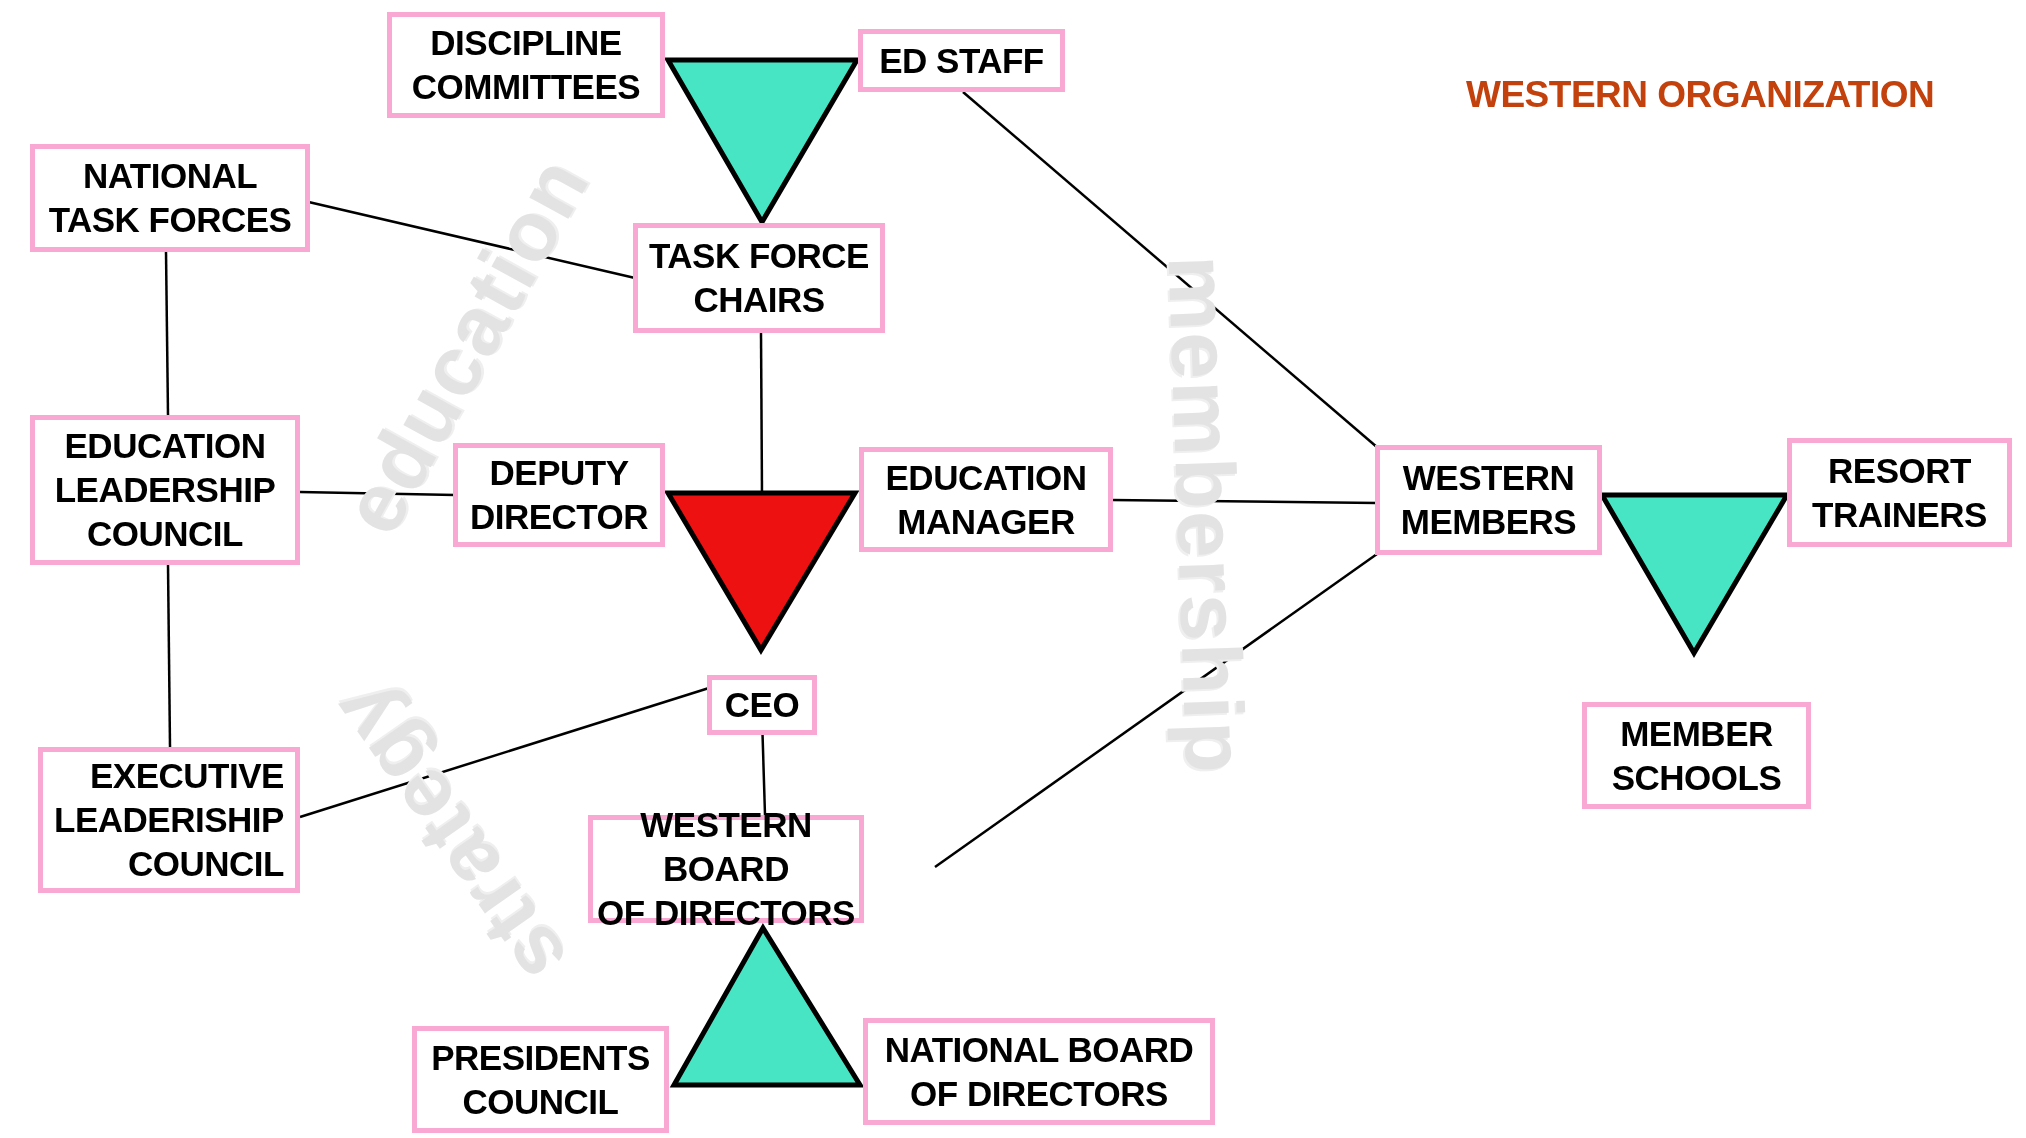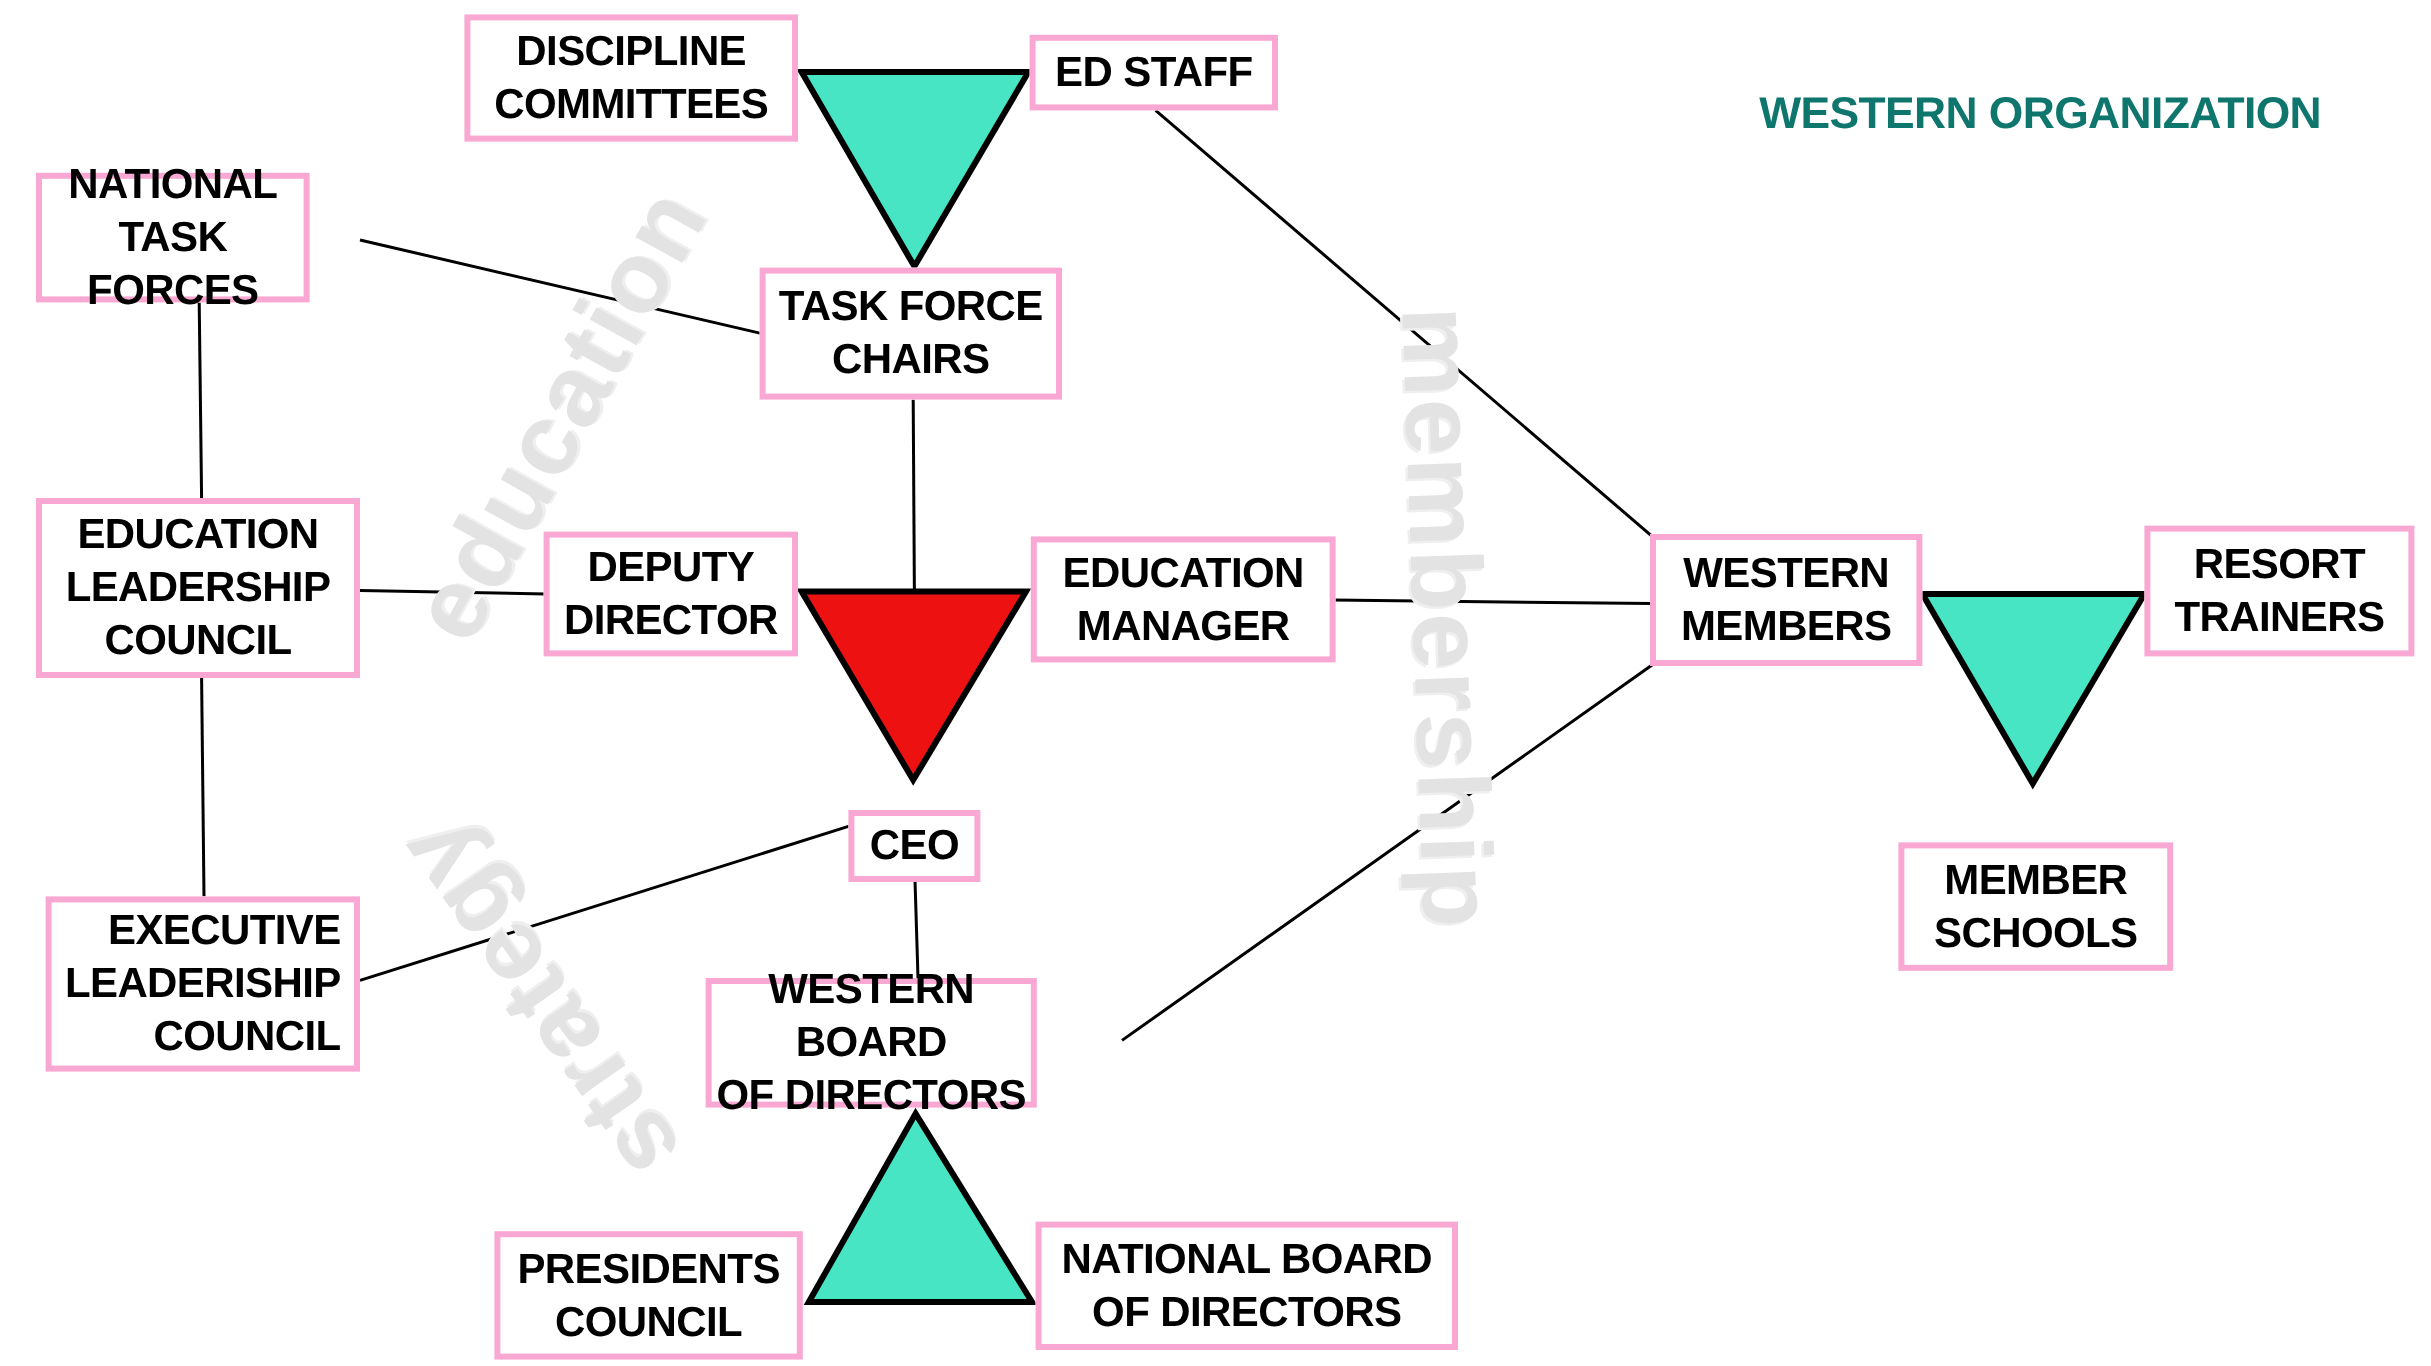--- a/index.html
+++ b/index.html
@@ -33,27 +33,27 @@
     color:#E3E3E3;
     letter-spacing:2px;
     white-space:nowrap;
     z-index:1;
     text-shadow:2px 2px 0 #efefef;
   }
   #title{
     position:absolute;
     left:1466px;top:74px;width:458px;height:42px;
     font-weight:700;font-size:37px;letter-spacing:-0.5px;
-    color:#0f766e;text-align:center;white-space:nowrap;
+    color:#c2410c;text-align:center;white-space:nowrap;
     z-index:3;
   }
   
   #b-discipline{left:387px;top:12px;width:278px;height:106px;}
   #b-edstaff{left:858px;top:29px;width:207px;height:63px;}
-  #b-ntf{left:30px;top:144px;width:228px;height:108px;}
+  #b-ntf{left:30px;top:144px;width:280px;height:108px;}
   #b-tfc{left:633px;top:223px;width:252px;height:110px;}
   #b-elc{left:30px;top:415px;width:270px;height:150px;}
   #b-deputy{left:453px;top:443px;width:212px;height:104px;}
   #b-edmgr{left:859px;top:447px;width:254px;height:105px;}
   #b-wm{left:1375px;top:445px;width:227px;height:110px;}
   #b-rt{left:1787px;top:438px;width:225px;height:109px;}
   #b-ms{left:1582px;top:658px;width:229px;height:107px;margin-top:44px;}
   #b-ceo{left:707px;top:655px;width:110px;height:60px;margin-top:20px;}
   #b-exlc{left:38px;top:747px;width:262px;height:146px;text-align:right;}
   #b-wbd{left:588px;top:815px;width:276px;height:108px;}

